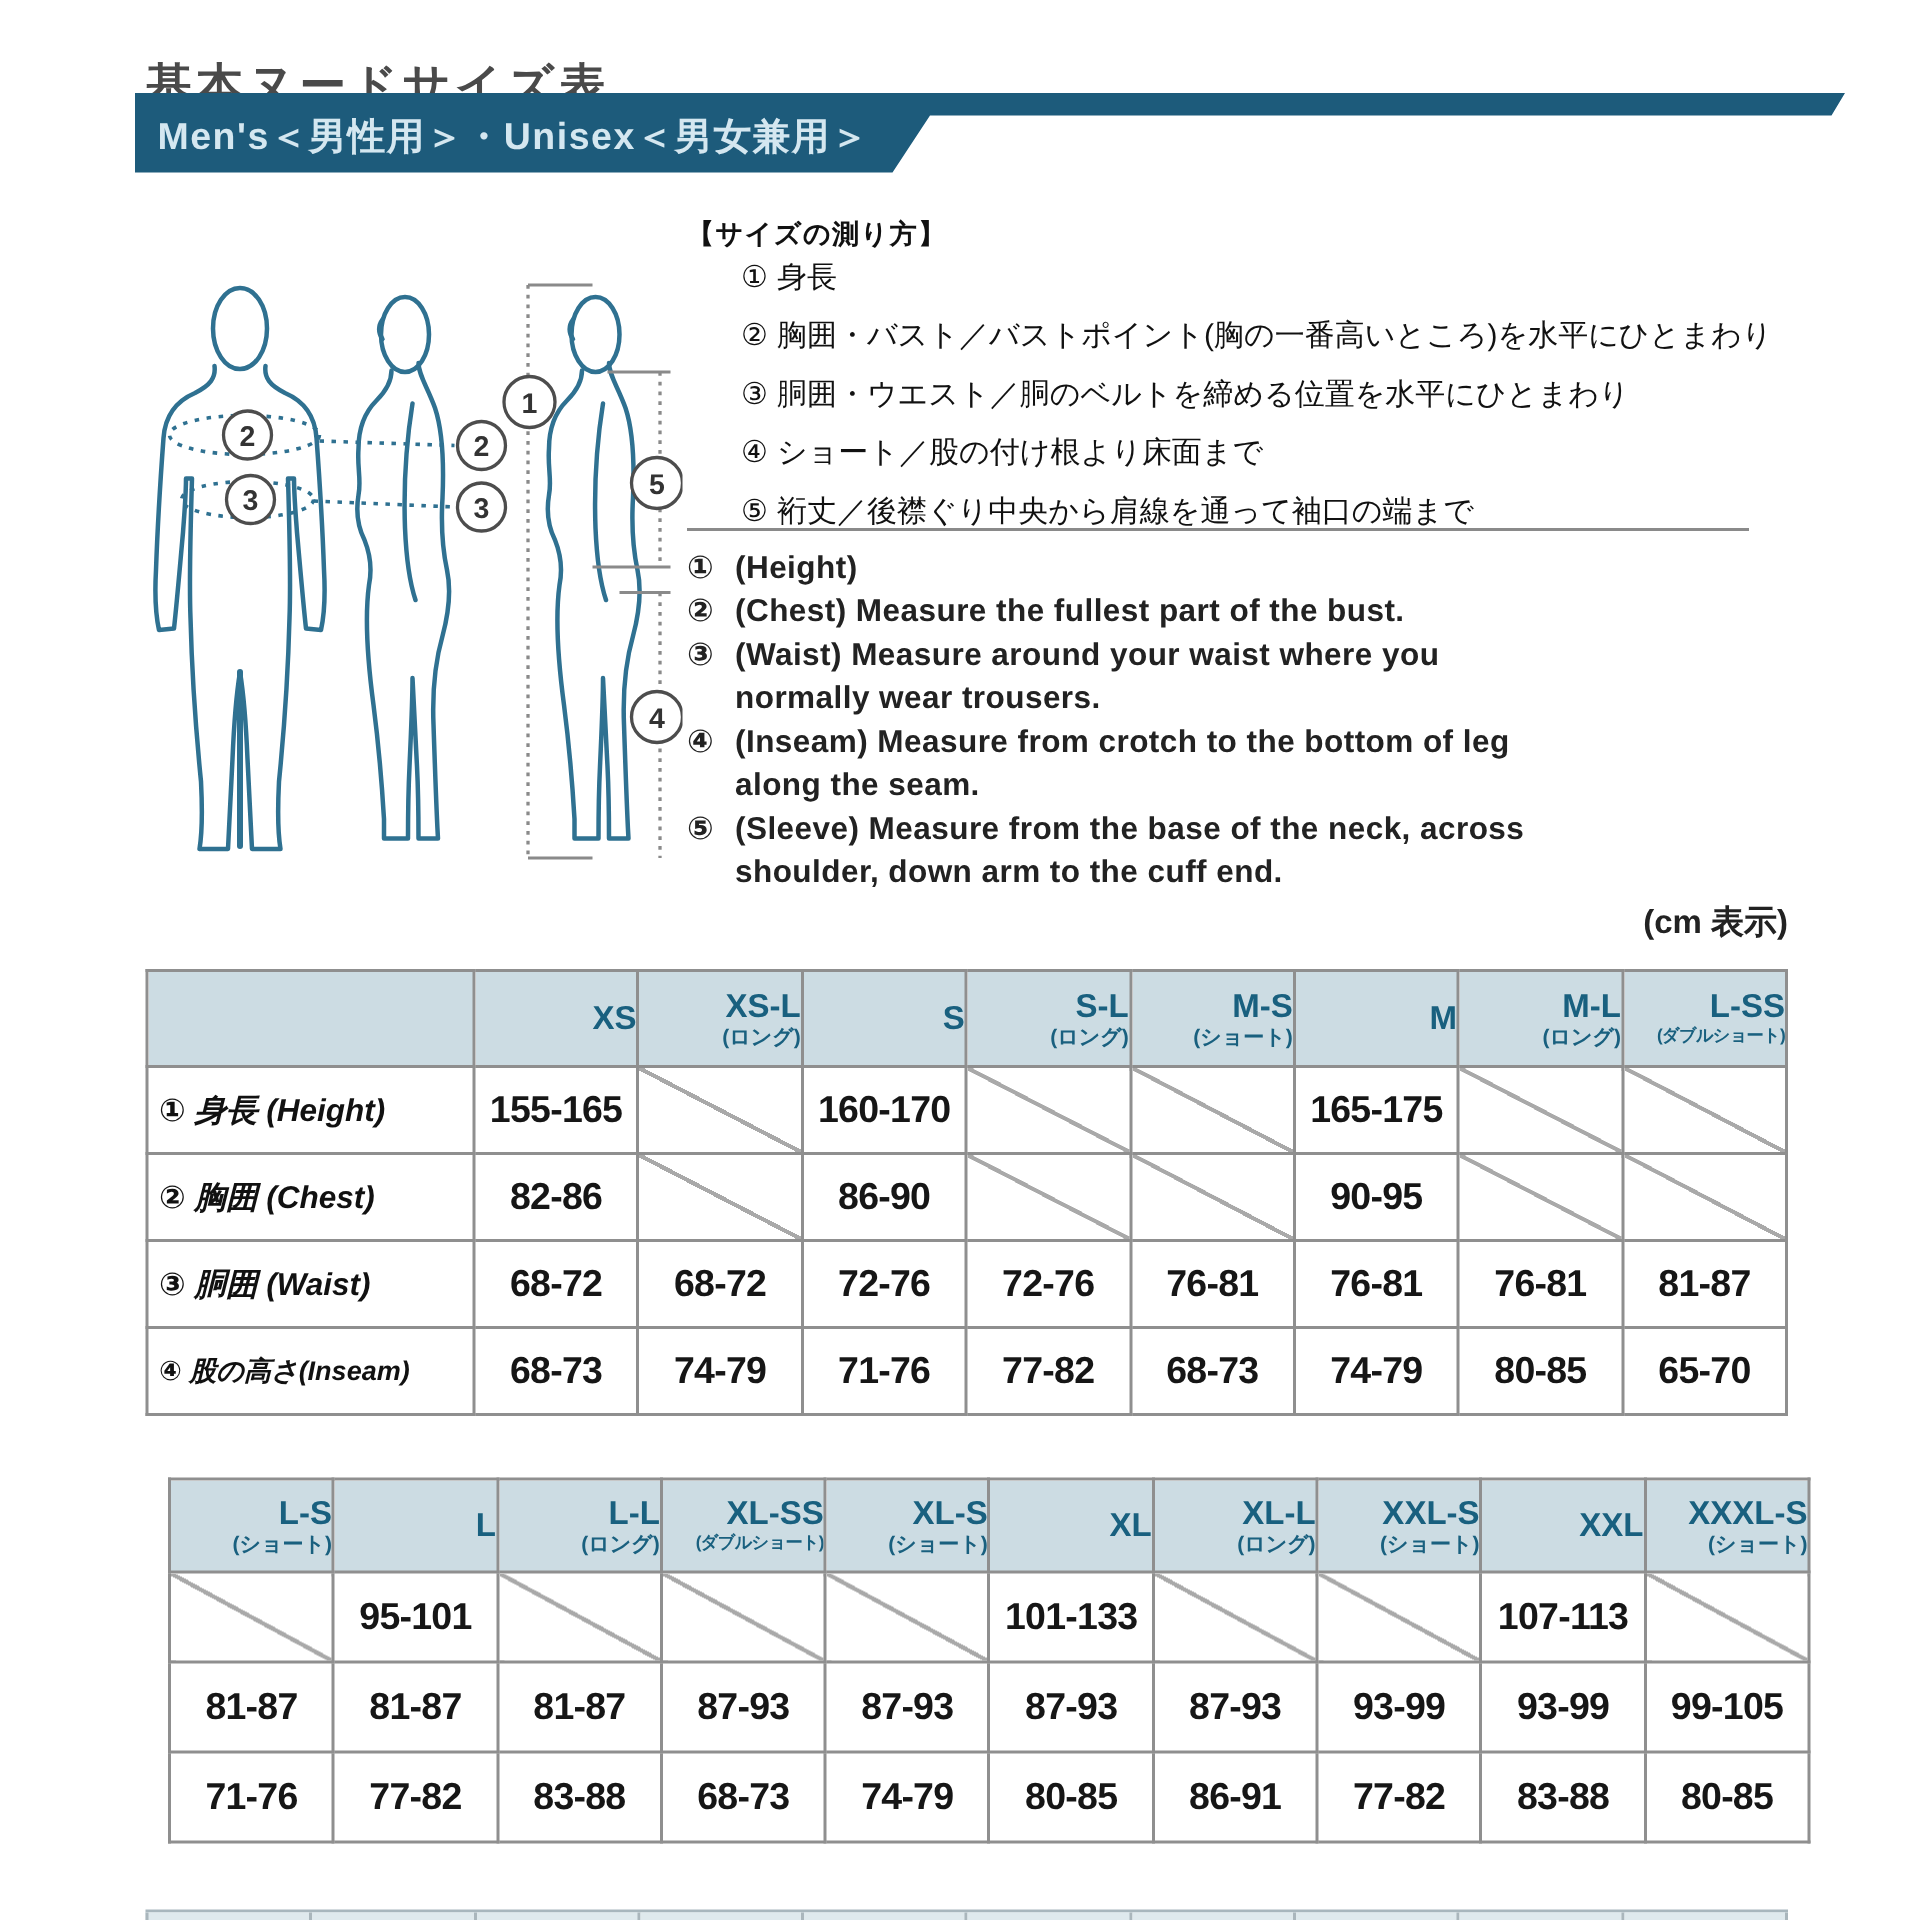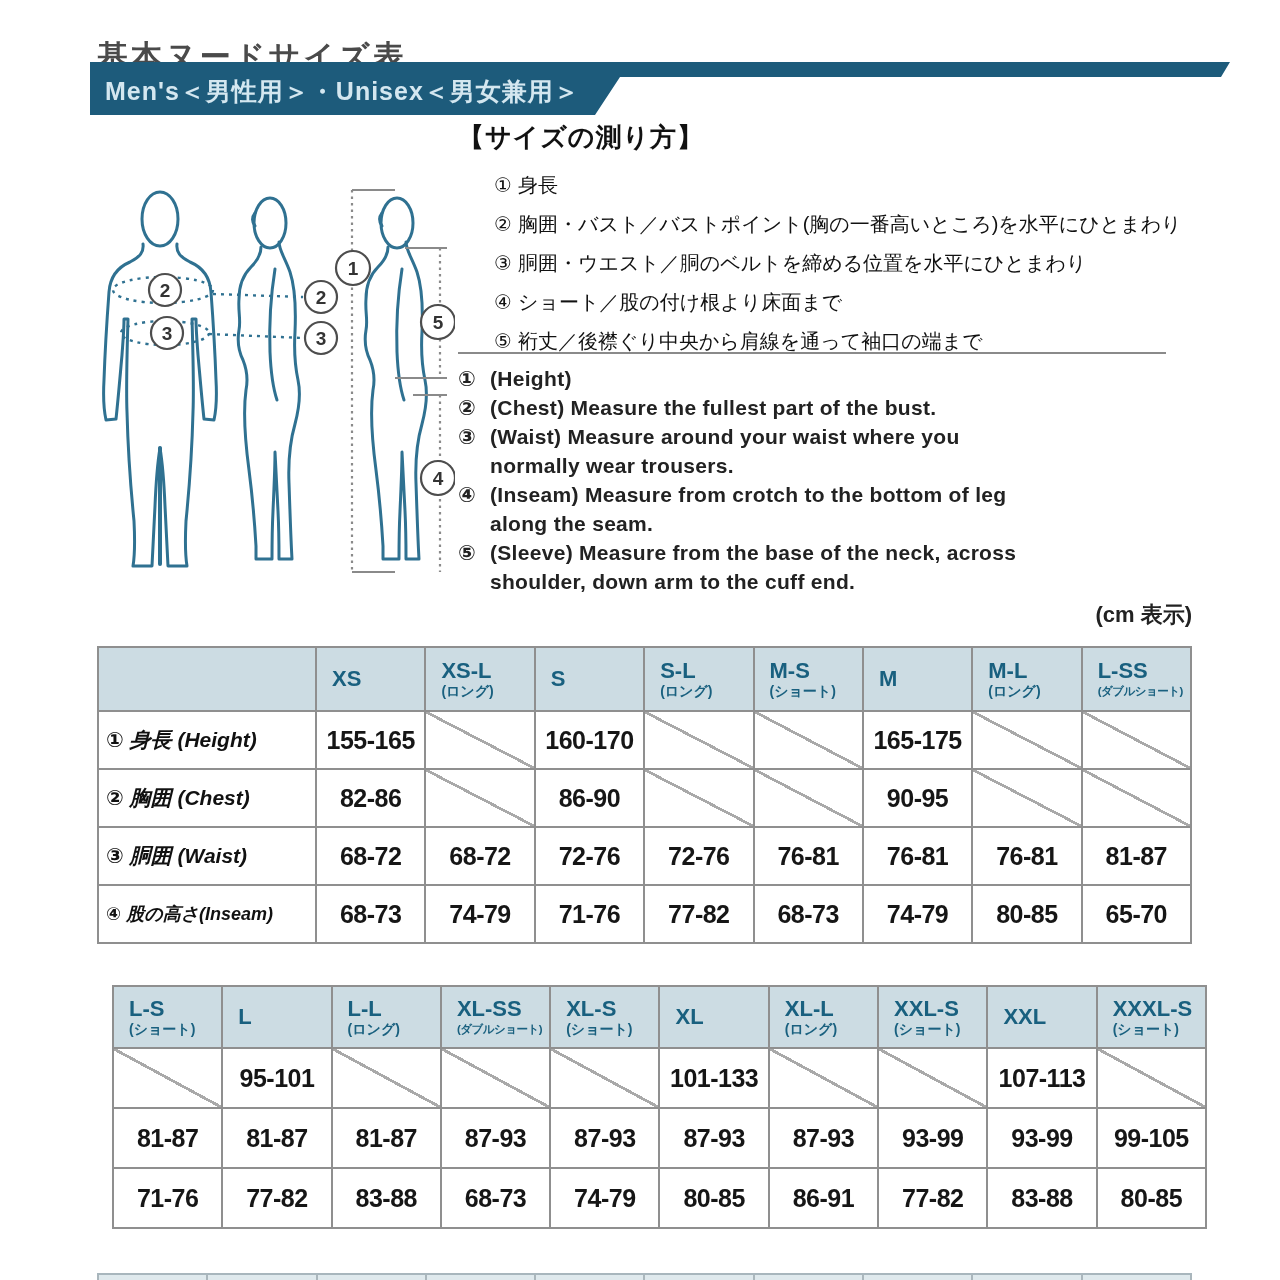--- a/index.html
+++ b/index.html
@@ -20,36 +20,36 @@
     position:absolute;left:97px;top:12px;font-size:31px;font-weight:bold;
     color:var(--title-text);letter-spacing:3px;margin-top:24px;
   }
   .banner-svg{position:absolute;left:90px;top:60px;width:1145px;height:58px;}
   .banner-poly{fill:var(--banner-bg);}
   .banner-label{
     position:absolute;left:105px;top:72px;height:38px;line-height:38px;
     font-size:25px;font-weight:bold;color:var(--banner-text);letter-spacing:1px;white-space:nowrap;
   }
   .figures{position:absolute;left:95px;top:183px;width:360px;height:400px;}
-  .guide-heading{position:absolute;left:458px;top:120px;font-size:26px;font-weight:bold;color:#111;letter-spacing:1px;}
+  .guide-heading{position:absolute;left:458px;top:144px;font-size:18px;font-weight:bold;color:#111;letter-spacing:1px;}
   .jp-list{position:absolute;left:458px;top:172px;width:718px;margin-left:36px;}
   .jp-item{font-size:20px;line-height:26px;margin-bottom:13px;color:#111;white-space:nowrap;}
   .jp-item .num{margin-right:6px;}
   .divider{position:absolute;left:458px;top:352px;width:708px;height:2px;background:#8a8a8a;}
   .en-list{position:absolute;left:458px;top:364px;width:720px;}
   .en-item{display:flex;font-size:21px;font-weight:bold;line-height:29px;color:#222;letter-spacing:.3px;}
   .en-item .num{width:32px;flex:none;}
   .en-item .txt{white-space:pre-line;}
   .unit-note{position:absolute;left:97px;top:600px;width:1095px;text-align:right;
     font-size:22px;font-weight:bold;color:#222;}
   table{border-collapse:collapse;table-layout:fixed;width:1095px;background:#fff;}
   .table-wrap1{position:absolute;left:97px;top:646px;}
   .table-wrap2{position:absolute;left:112px;top:968px;margin-top:17px;}
   th,td{border:2px solid var(--border-gray);padding:0;overflow:hidden;}
-  thead th{background:var(--header-bg);color:var(--header-text);text-align:left;vertical-align:middle;padding-left:15px;}
+  thead th{background:var(--header-bg);color:var(--header-text);text-align:right;vertical-align:middle;padding-left:15px;}
   .t1 thead tr{height:64px;} .t1 tbody tr{height:58px;}
   .t2 thead tr{height:62px;} .t2 tbody tr{height:60px;}
   th .size{display:block;font-size:22px;font-weight:bold;line-height:24px;}
   th .sub{display:block;font-size:14px;font-weight:bold;line-height:17px;}
   th .sub.tight{font-size:11.5px;letter-spacing:-0.5px;}
   td.rowlabel{font-size:21px;font-weight:bold;color:#111;text-align:left;padding-left:7px;background:#fff;white-space:nowrap;font-style:italic;}
   td.rowlabel.small{font-size:18px;}
   td.val{font-size:25px;font-weight:bold;text-align:center;color:#161616;background:#fff;letter-spacing:-0.5px;}
   td.diag{background:linear-gradient(to right top,#ffffff 48.6%,#a9a9a9 48.6%,#a9a9a9 51.4%,#ffffff 51.4%);}
   .bottom-strip{position:absolute;left:97px;top:1273px;width:1095px;height:7px;display:flex;

